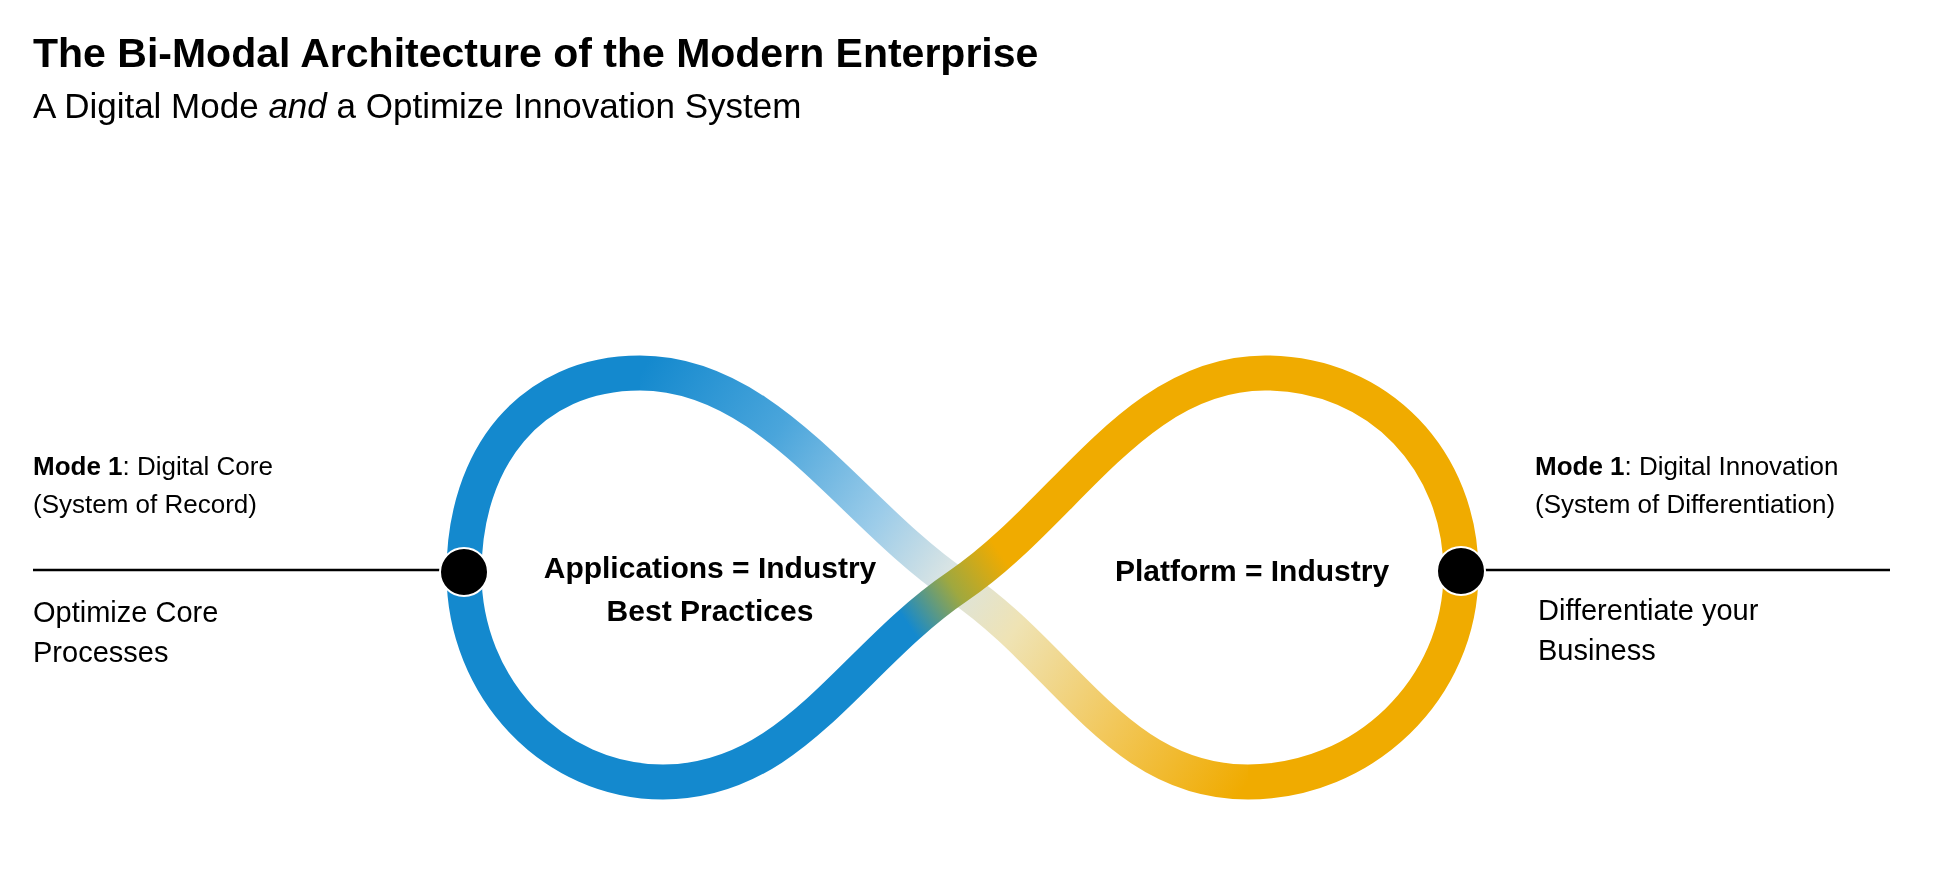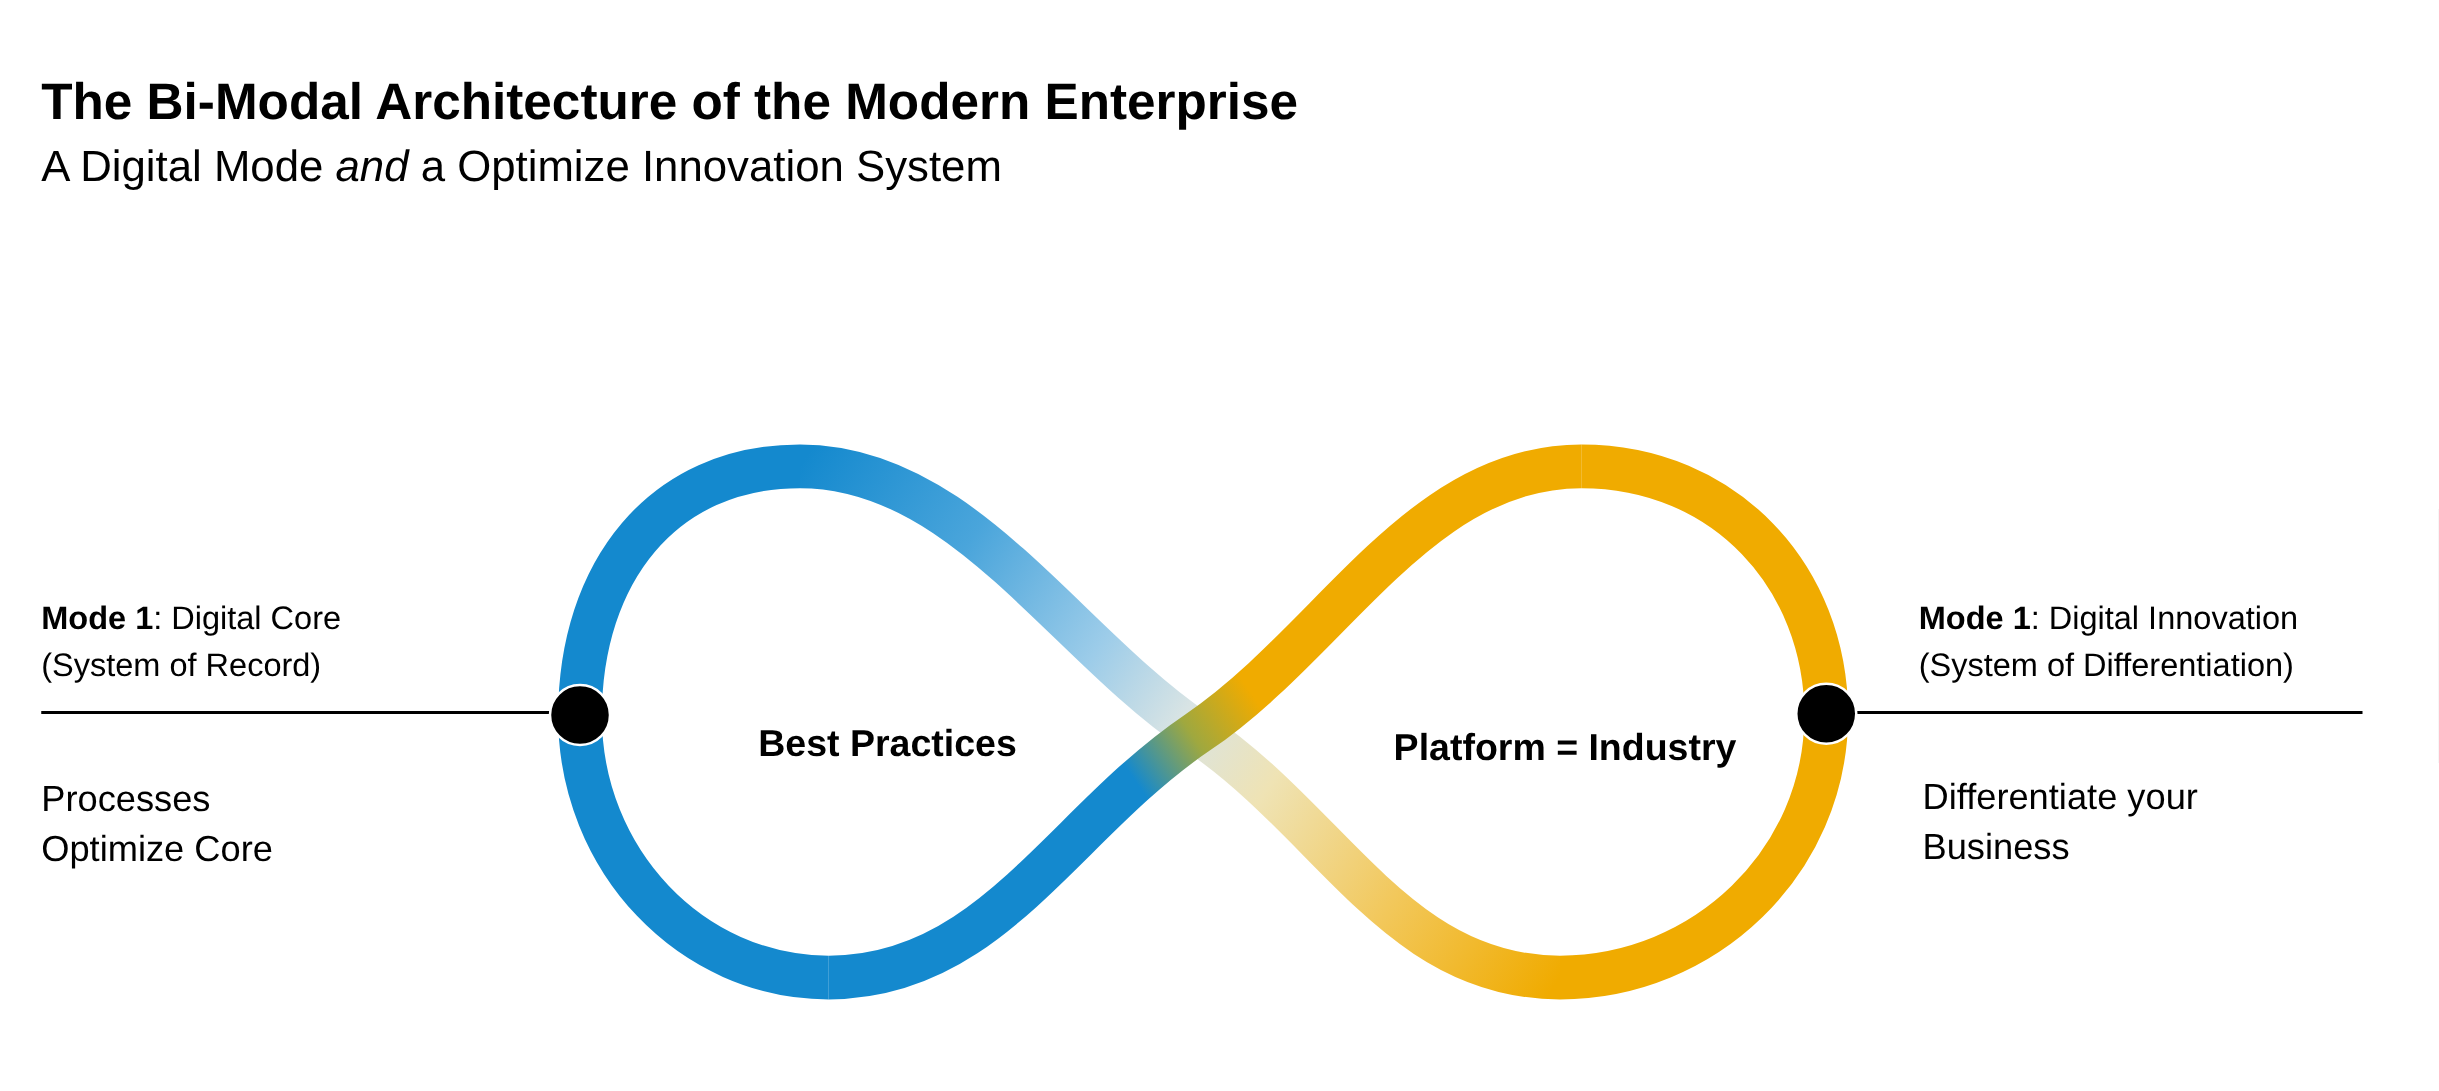--- a/index.html
+++ b/index.html
@@ -3,21 +3,21 @@
 <meta charset="utf-8">
 <style>
   :root{
     --blue:#1489CE; --gold:#F0AB00; --line:#000000; --text:#000000; --bg:#ffffff;
   }
   html,body{margin:0;padding:0;background:#e9e9e9;}
   .canvas{
     position:relative; width:1951px; height:873px; background:var(--bg);
     font-family:"Liberation Sans", sans-serif; color:var(--text); overflow:hidden;
   }
-  .abs{position:absolute;margin-top:28px;}
+  .abs{position:absolute;}
   .title{left:33px; top:30px; font-size:41px; font-weight:700; letter-spacing:0; white-space:nowrap;}
   .subtitle{left:33px; top:86px; font-size:35px; font-weight:400; white-space:nowrap;}
   .subtitle .it{font-style:italic;}
   .side-block{font-size:26px; line-height:38px; white-space:nowrap;}
   .side-block .b{font-weight:700;}
   .mode-left{left:33px; top:447px;}
   .mode-right{left:1535px; top:447px;}
   .action-block{font-size:29px; line-height:40px; white-space:nowrap;}
   .action-left{left:33px; top:592px;}
   .action-right{left:1538px; top:590px;}
@@ -70,35 +70,36 @@
   <div class="abs subtitle">
     <span>A Digital Mode </span><span class="it">and</span><span> a Optimize Innovation System</span>
   </div>
 
   <div class="abs side-block mode-left">
     <div><span class="b">Mode 1</span><span>: Digital Core</span></div>
     <div>(System of Record)</div>
   </div>
 
   <div class="abs action-block action-left">
+    <div>Optimize Core</div>
     <div>Processes</div>
-    <div>Optimize Core</div>
   </div>
 
   <div class="abs side-block mode-right">
     <div><span class="b">Mode 1</span><span>: Digital Innovation</span></div>
     <div>(System of Differentiation)</div>
   </div>
 
   <div class="abs action-block action-right">
     <div>Differentiate your</div>
     <div>Business</div>
   </div>
 
   <div class="abs loop-label loop-label-left">
+    <div>Applications = Industry</div>
     <div>Best Practices</div>
   </div>
 
   <div class="abs loop-label loop-label-right">
     <div>Platform = Industry</div>
   </div>
 
 </div>
 
 </body></html>

